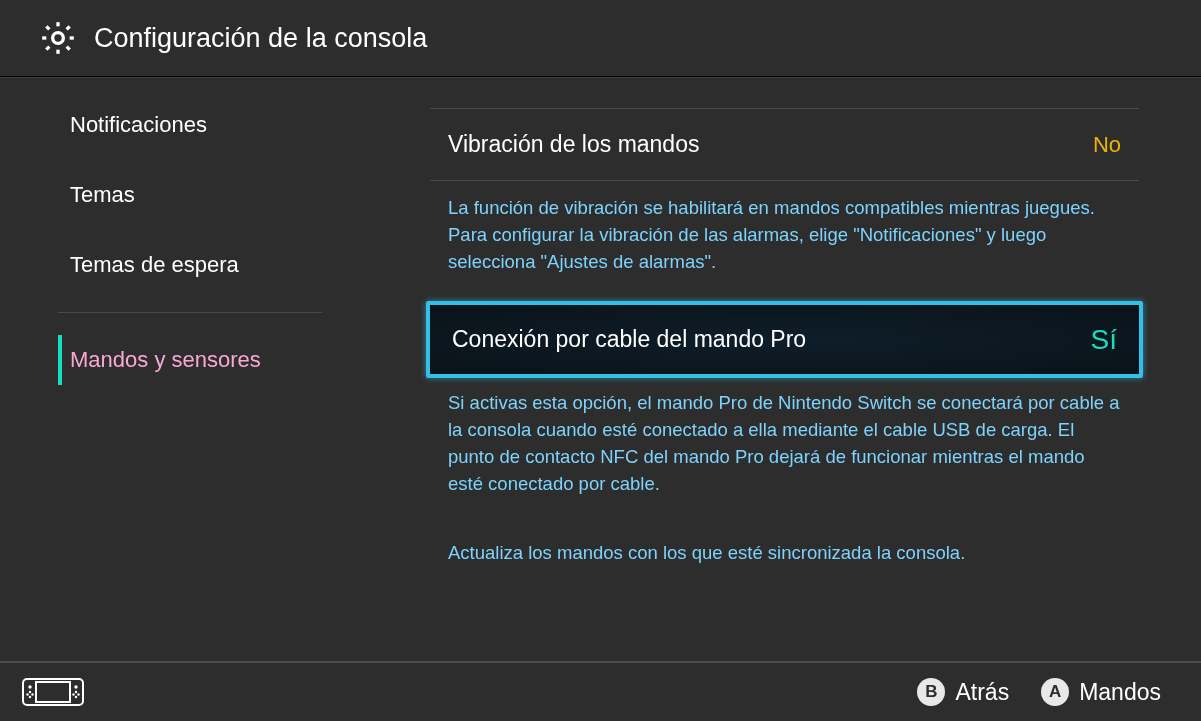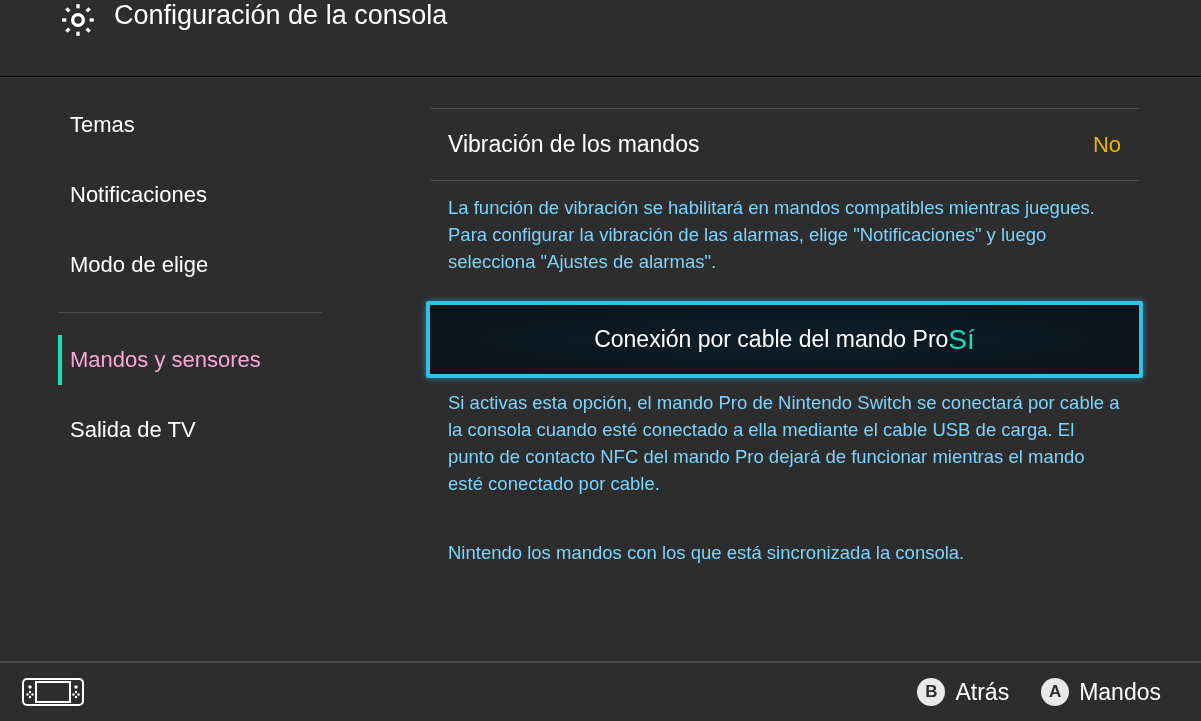--- a/index.html
+++ b/index.html
@@ -1,20 +1,21 @@
 <!DOCTYPE html>
 <html><head>
 <meta charset="utf-8">
 <style>
   * { margin: 0; padding: 0; box-sizing: border-box; }
   html, body { width: 1201px; height: 721px; overflow: hidden; font-family: -apple-system, BlinkMacSystemFont, "Segoe UI", Arial, sans-serif; background: #2d2d2d; color: #fff; }
   .header {
     height: 77px;
     display: flex;
-    padding-left: 58px;
+    align-items: center;
+    padding-left: 38px;
     border-bottom: 1px solid #000;
     position: relative;
   }
   .header::after {
     content:"";
     position:absolute;
     bottom:-1px; left:0; right:0; height:1px;
     background:#000;
   }
   .gear-icon {
@@ -78,21 +79,20 @@
   .row-top-border { border-top: 1px solid #4a4a4a; }
   .row .value-muted { color:#eab308; font-size:22px; }
   .row.selected {
     background: radial-gradient(ellipse at center, #0e1e2a 0%, #0a1218 100%);
     border: 4px solid #32c0e8;
     border-radius: 2px;
     box-shadow: 0 0 6px rgba(50,192,232,0.6);
     margin: -2px -4px;
     padding: 0 22px;
     height: 77px;
-    justify-content: center;
   }
   .row.selected .value-active { color:#14e0c0; font-size:28px; }
   .desc {
     color:#7dd3fc;
     font-size:18.5px;
     line-height:1.45;
     padding: 14px 18px 28px 18px;
   }
   .footer {
     height:60px;
@@ -128,51 +128,48 @@
       <path d="M19 5 L17.2 6.8"></path>
         <path d="M6.8 17.2 L5 19"></path>
     </svg>
   </span>
   <h1 class="page-title">Configuración de la consola</h1>
 </div>
 
 <div class="body">
   <nav class="sidebar">
     <div class="sidebar-item">
+        <span>Notificaciones</span>
+      </div>
+    <div class="sidebar-item">
         <span>Temas</span>
       </div>
     <div class="sidebar-item">
-        <span>Notificaciones</span>
-      </div>
-    <div class="sidebar-item">
-        <span>Modo de elige</span>
+        <span>Temas de espera</span>
       </div>
     <div class="sidebar-divider"></div>
     <div class="sidebar-item active">
         <span>Mandos y sensores</span>
-      </div>
-    <div class="sidebar-item">
-        <span>Salida de TV</span>
       </div>
   </nav>
 
   <main class="main">
     <div class="row row-top-border">
       <span>Vibración de los mandos</span>
       <span class="value-muted">No</span>
     </div>
     <div class="desc">La función de vibración se habilitará en mandos compatibles mientras juegues. Para configurar la vibración de las alarmas, elige "Notificaciones" y luego selecciona "Ajustes de alarmas".</div>
 
     <div class="row selected">
       <span>Conexión por cable del mando Pro</span>
       <span class="value-active">Sí</span>
     </div>
     <div class="desc">Si activas esta opción, el mando Pro de Nintendo Switch se conectará por cable a la consola cuando esté conectado a ella mediante el cable USB de carga. El punto de contacto NFC del mando Pro dejará de funcionar mientras el mando esté conectado por cable.</div>
 
-    <div class="desc" style="padding-bottom:0;">Nintendo los mandos con los que está sincronizada la consola.</div>
+    <div class="desc" style="padding-bottom:0;">Actualiza los mandos con los que esté sincronizada la consola.</div>
   </main>
 </div>
 
 <div class="footer">
   <div class="footer-left">
     <span class="console-icon">
       <svg width="62" height="28" viewBox="0 0 62 28">
         <rect x="1" y="1" width="60" height="26" rx="4" fill="none" stroke="#fff" stroke-width="2"></rect>
         <rect x="14" y="4" width="34" height="20" fill="none" stroke="#fff" stroke-width="2"></rect>
         <circle cx="8" cy="9" r="1.7" fill="#fff"></circle>

